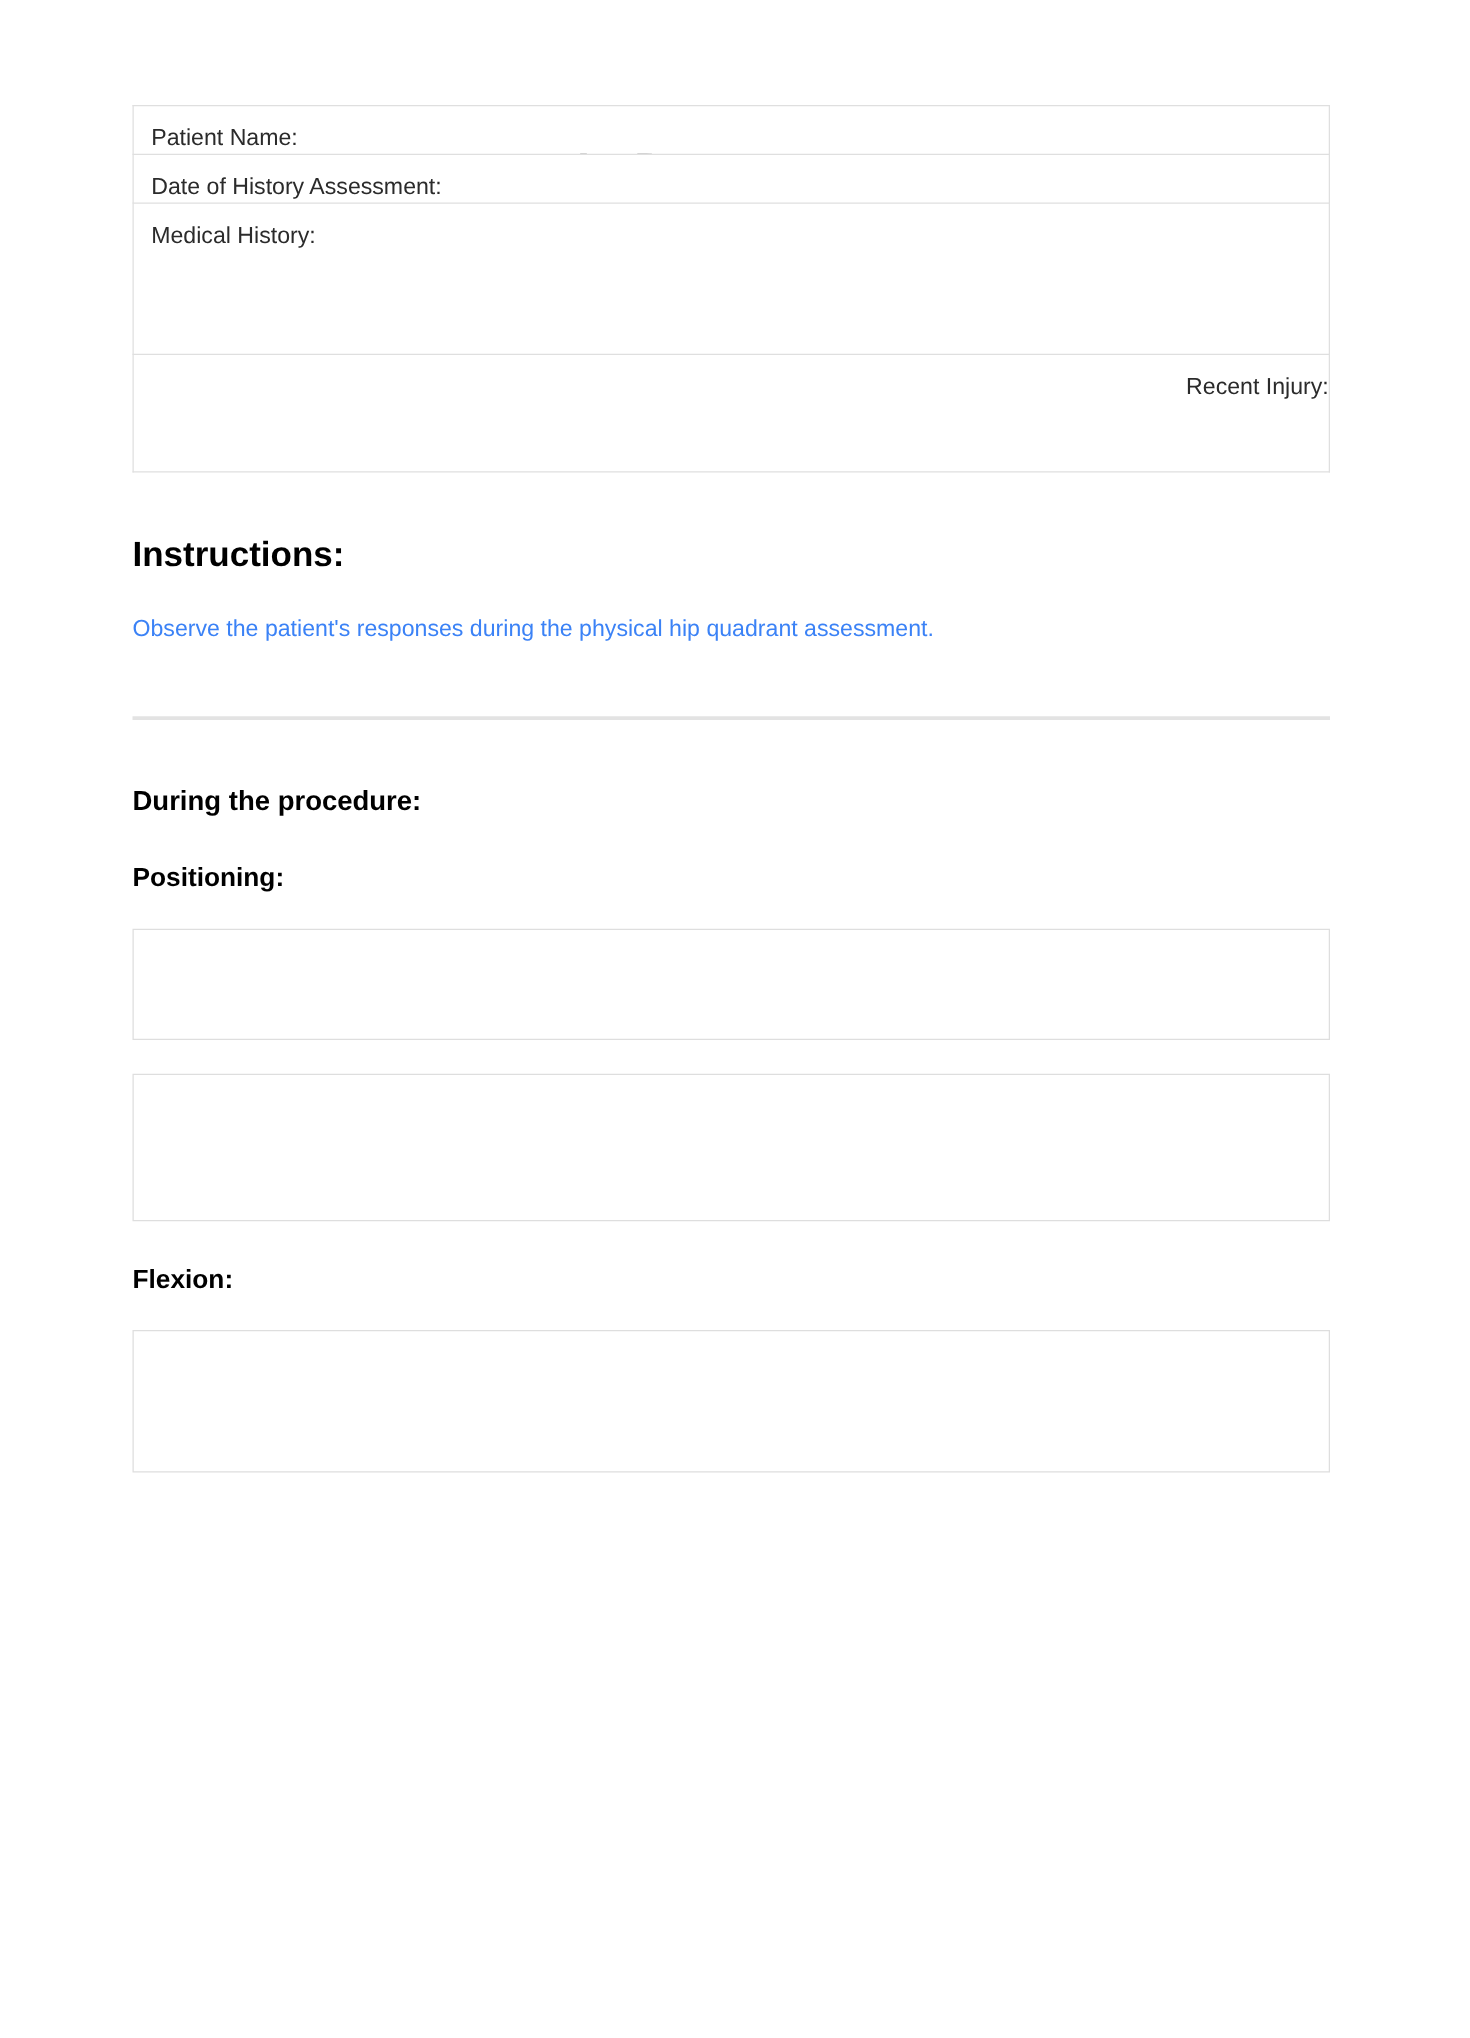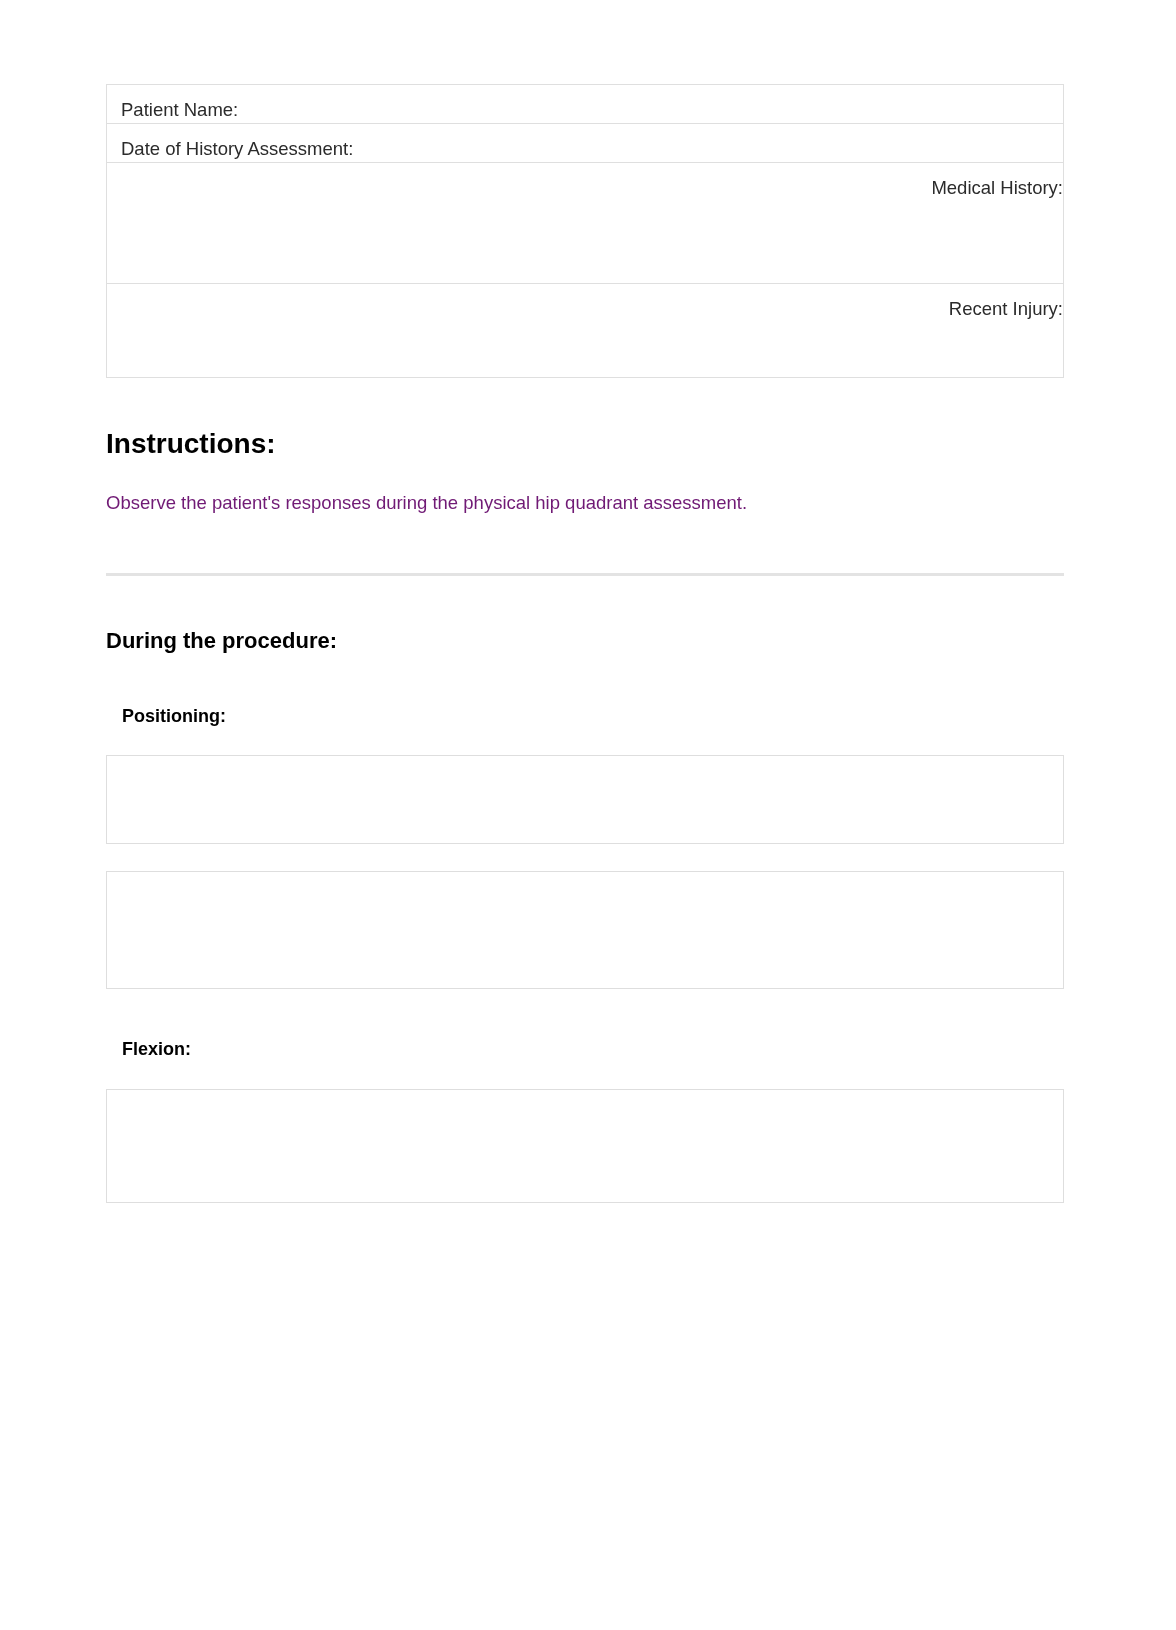--- a/index.html
+++ b/index.html
@@ -58,56 +58,56 @@
     line-height: 1.35;
     color: #2b2b2b;
     vertical-align: top;
     background: #ffffff;
   }
   .info-table td .cell-label {
     display: block;
     padding-top: 13px;
   }
   .row-short { height: 33px; }
-  .row-tall  { height: 121px; text-align: right; }
+  .row-tall  { height: 121px; }
   .row-mid   { height: 94px; text-align: right; }
 
   
   .section-heading {
     margin: 0;
     font-size: 28px;
     font-weight: bold;
     color: #000000;
     line-height: 1.3;
   }
   .instructions-heading { padding-top: 48px; }
 
   .body-text {
     margin: 0;
     padding-top: 28px;
     font-size: 18.5px;
     line-height: 1.45;
-    color: #701a75;
+    color: #3b82f6;
   }
 
   .divider {
     margin: 0;
     border: 0;
     height: 3px;
     background: #e3e3e3;
     width: 958px;
     margin-top: 56px;
   }
 
   .procedure-heading { padding-top: 51px; font-size: 22px; }
 
   .field-label {
-    margin: 16px;
+    margin: 0;
     padding-top: 33px;
-    font-size: 18px;
+    font-size: 21px;
     font-weight: bold;
     color: #000000;
     line-height: 1.3;
   }
 
   .answer-box {
     margin-top: 27px;
     width: 958px;
     box-sizing: border-box;
     border: 1px solid #dedede;

